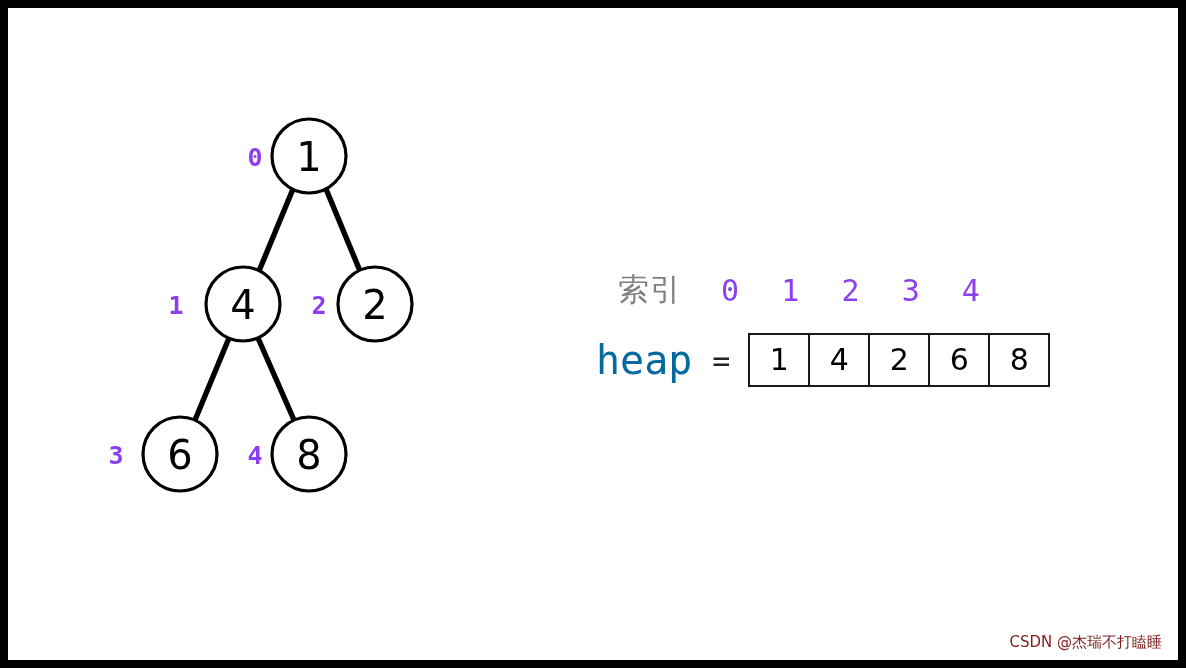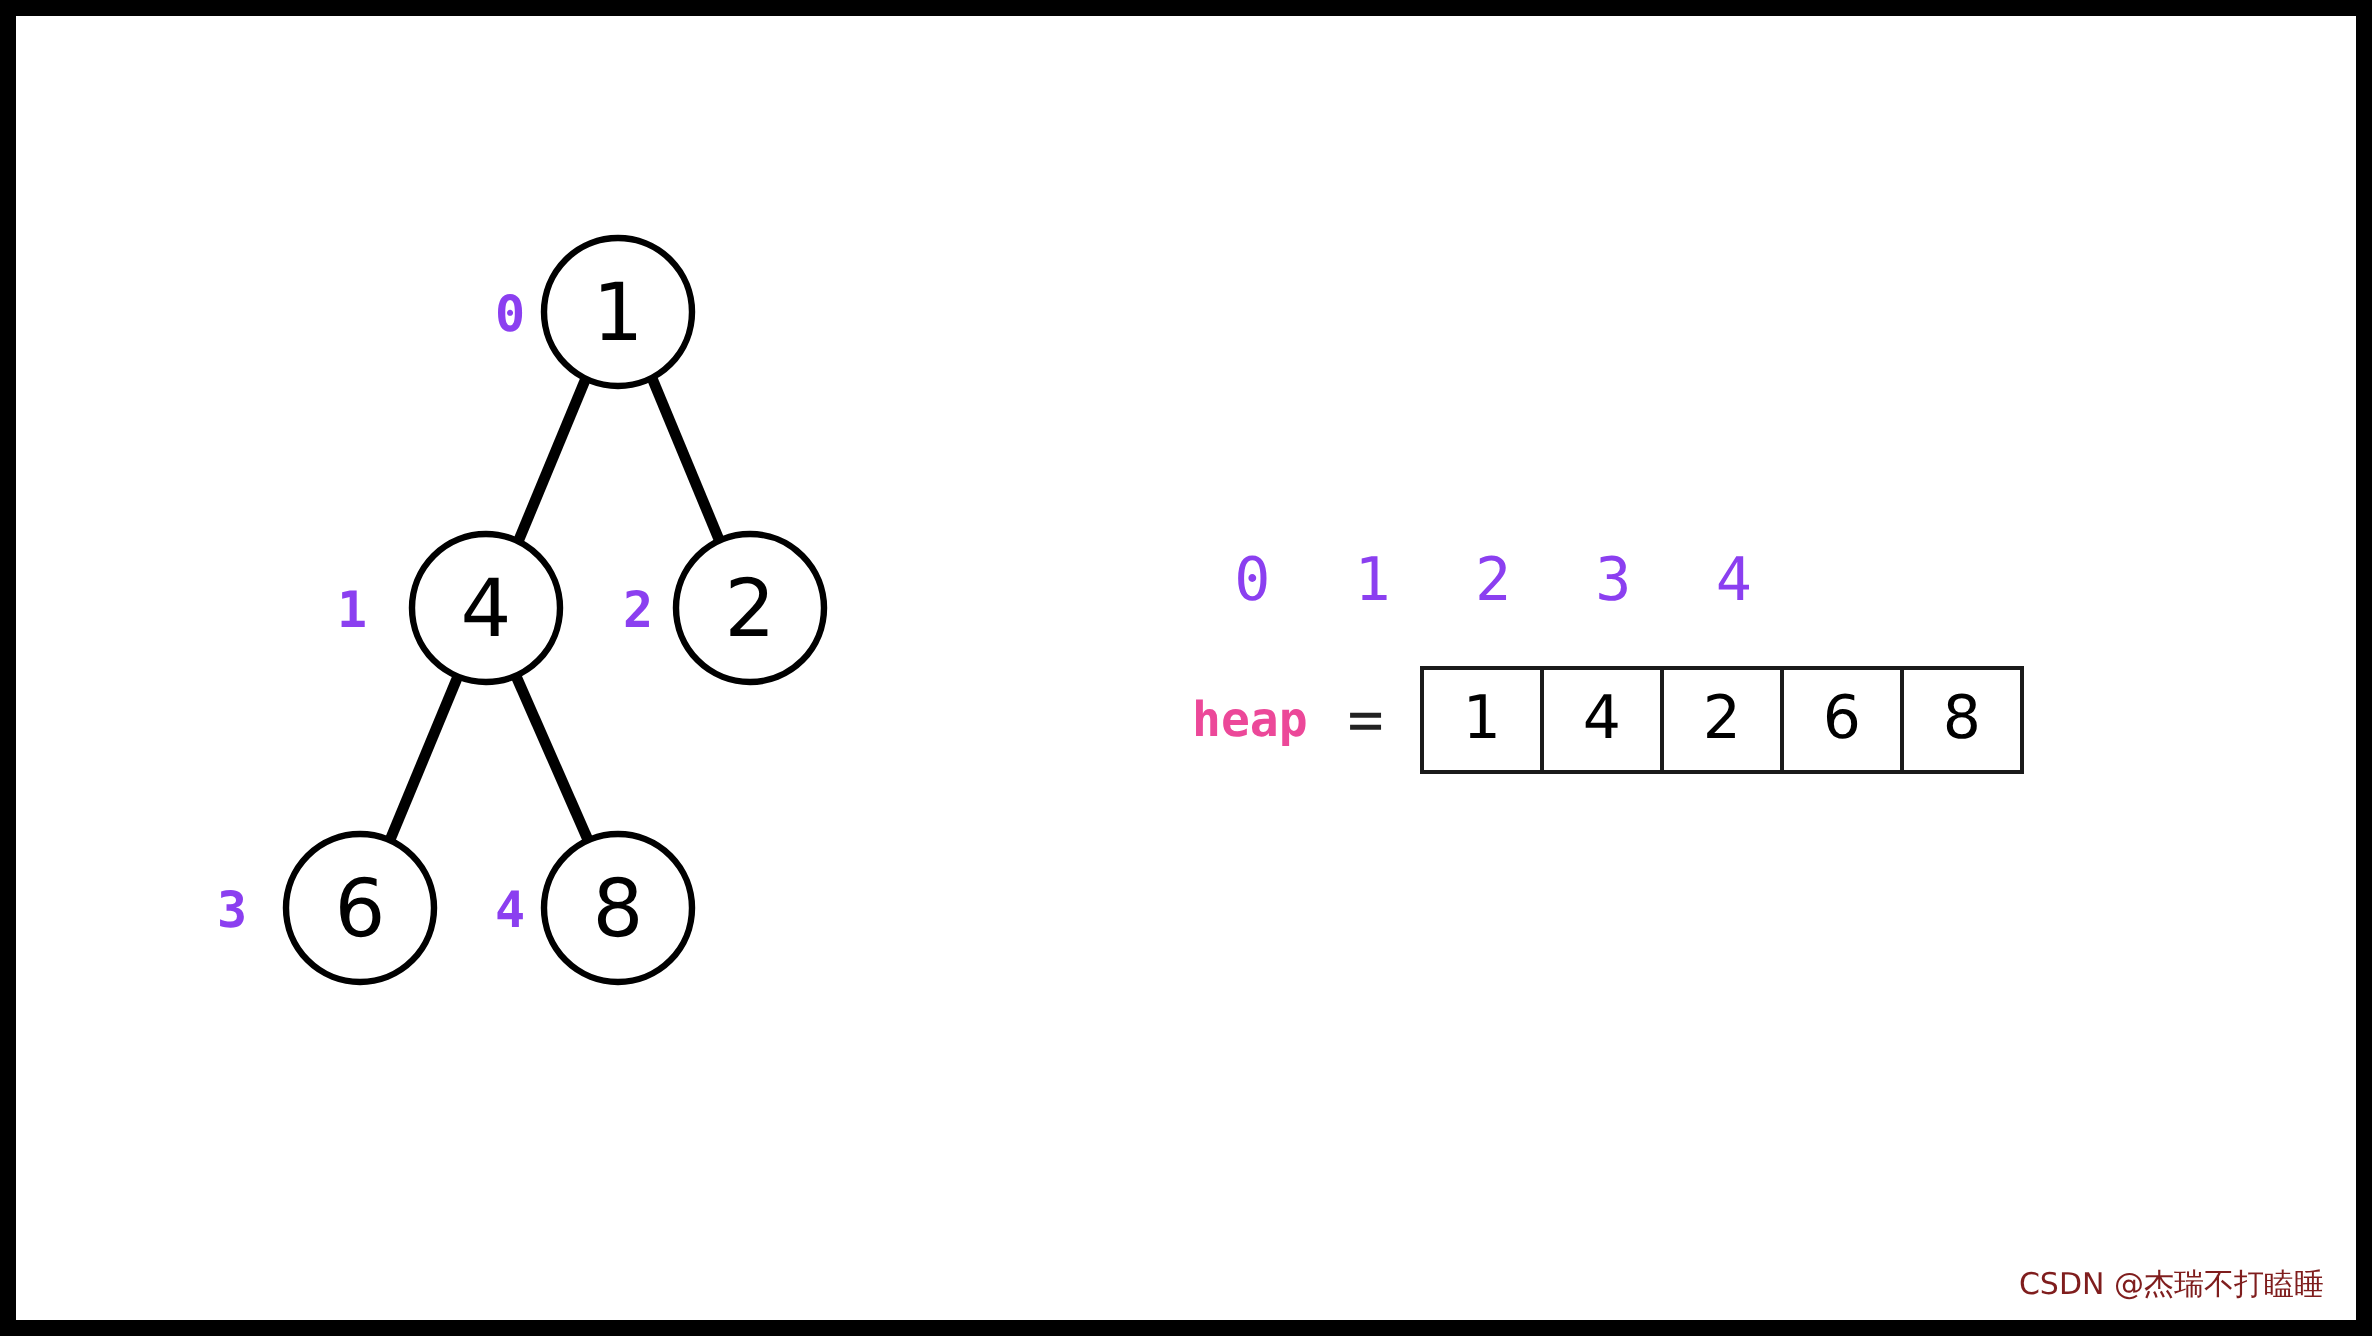--- a/index.html
+++ b/index.html
@@ -99,23 +99,23 @@
   #heap-row {
     position: absolute;
     left: 0;
     top: 66px;
     height: 56px;
     display: flex;
     align-items: center;
   }
   #heap-name {
     font-family: "DejaVu Sans Mono", monospace;
-    font-size: 24px;
-    font-weight: bold;
-    color: #ec4899;
+    font-size: 40px;
+    font-weight: normal;
+    color: #0369a1;
     letter-spacing: 0px;
   }
   #heap-equals {
     font-family: "DejaVu Sans Mono", monospace;
     font-size: 30px;
     color: #222222;
     margin: 0 18px 0 20px;
   }
   #heap-cells {
     display: flex;
@@ -185,20 +185,21 @@
             <circle cx="301" cy="446" r="37" class="node-circle"></circle>
             <text x="301" y="447" class="node-value">8</text>
             <text x="247" y="447" class="node-index" fill="#8B3FF0">4</text>
           </g>
         </g>
     </svg>
 
     <div id="array-panel">
 
       <div id="index-row">
+        <div id="index-label">索引</div>
         <div class="index-cells" id="index-cells">
             <div class="index-cell" style="color: rgb(139, 63, 240);">0</div>
             <div class="index-cell" style="color: rgb(139, 63, 240);">1</div>
             <div class="index-cell" style="color: rgb(139, 63, 240);">2</div>
             <div class="index-cell" style="color: rgb(139, 63, 240);">3</div>
             <div class="index-cell" style="color: rgb(139, 63, 240);">4</div>
           </div>
       </div>
 
       <div id="heap-row">

